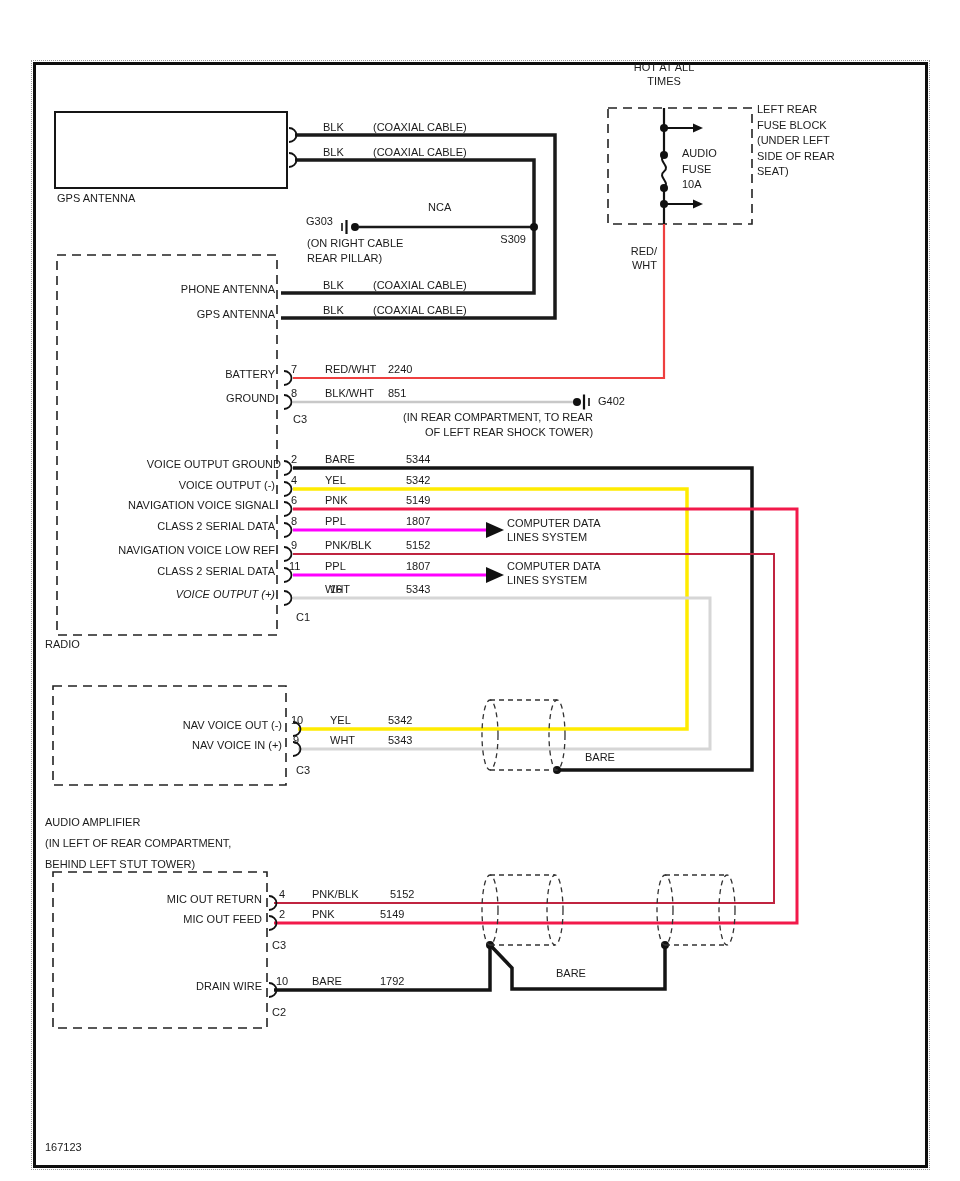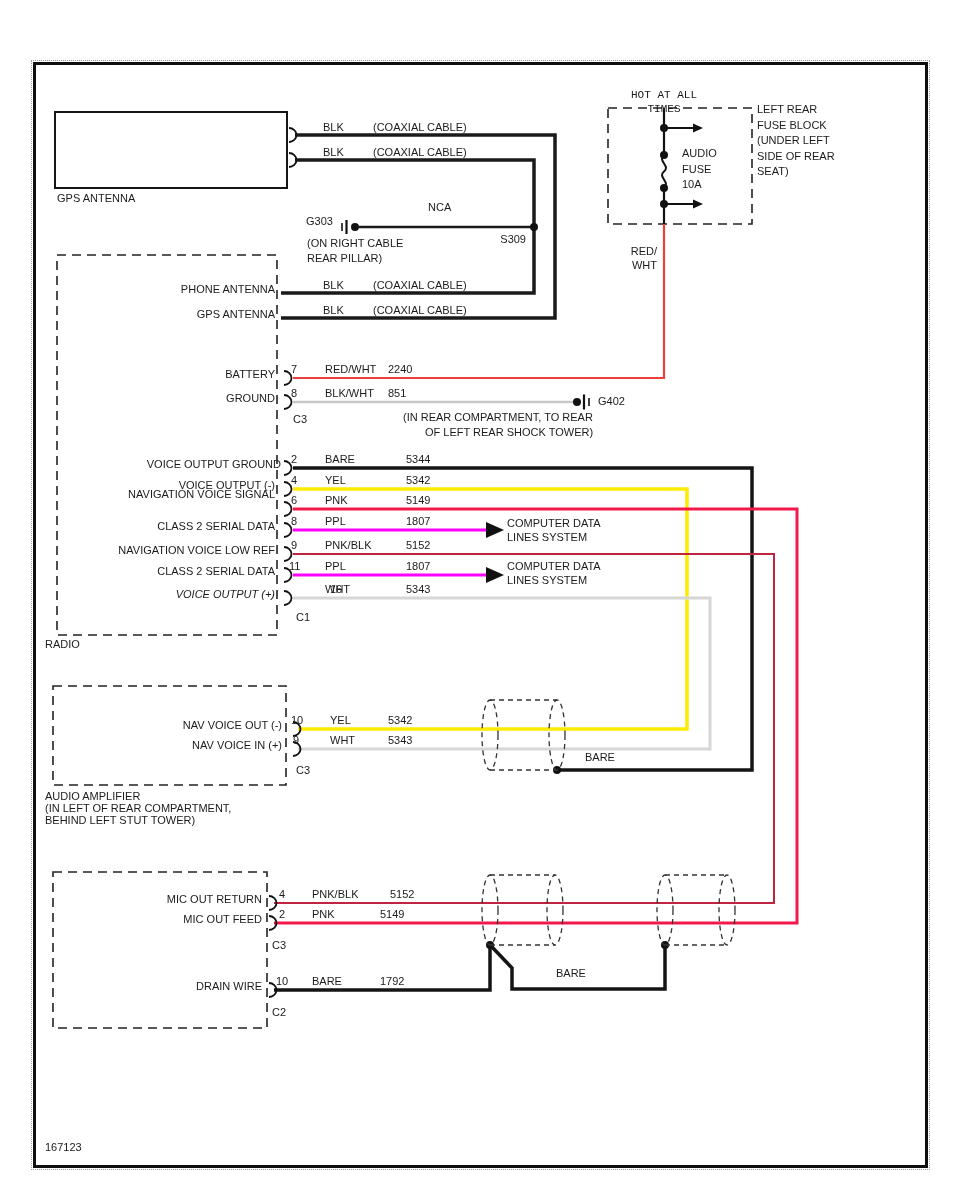--- a/index.html
+++ b/index.html
@@ -4,21 +4,21 @@
 <style>
   html,body{margin:0;padding:0;background:#ffffff;}
   #canvas{position:relative;width:960px;height:1181px;background:#ffffff;overflow:hidden;
           font-family:"Liberation Sans",sans-serif;}
   #frame{position:absolute;left:33px;top:62px;width:889px;height:1100px;
          border:3px solid #0e0e0e;outline:1px dotted #9a9a9a;outline-offset:1px;}
   svg{position:absolute;left:0;top:0;}
   .lbl{position:absolute;font-size:11px;line-height:14px;color:#1b1b1b;white-space:pre-line;}
   .r{text-align:right;}
   .c{text-align:center;}
-  .lh16{line-height:12px;}
+  .lh16{line-height:21px;margin-top:22px;}
 </style>
 </head>
 <body>
 
 <div id="canvas">
   <div id="frame"></div>
 
   <svg width="960" height="1181" viewBox="0 0 960 1181">
 
     <rect x="55" y="112" width="232" height="76" fill="none" stroke="#151515" stroke-width="2"></rect>
@@ -109,21 +109,21 @@
       <path d="M284,568 a7.5,7 0 0 1 0,14"></path>
       <path d="M284,591 a7.5,7 0 0 1 0,14"></path>
       <path d="M293,722 a7.5,7 0 0 1 0,14"></path>
       <path d="M293,742 a7.5,7 0 0 1 0,14"></path>
       <path d="M269,896 a7.5,7 0 0 1 0,14"></path>
       <path d="M269,916 a7.5,7 0 0 1 0,14"></path>
       <path d="M269,983 a7.5,7 0 0 1 0,14"></path>
     </g>
   </svg>
 
-  <div class="lbl c" style="left:614px;top:88px;width:100px;font-family:Liberation Mono, monospace;">HOT AT ALL
+  <div class="lbl c" style="left:614px;top:60px;width:100px;">HOT AT ALL
 TIMES</div>
   <div class="lbl" style="left:682px;top:146px;line-height:15.5px;">AUDIO
 FUSE
 10A</div>
   <div class="lbl" style="left:757px;top:102px;line-height:15.5px;">LEFT REAR
 FUSE BLOCK
 (UNDER LEFT
 SIDE OF REAR
 SEAT)</div>
   <div class="lbl r" style="left:610px;top:244px;width:47px;">RED/
@@ -169,21 +169,21 @@
   <div class="lbl r" style="left:71px;top:457px;width:210px;">VOICE OUTPUT GROUND</div>
 
   <div class="lbl" style="left:291px;top:473px;">4</div>
   <div class="lbl" style="left:325px;top:473px;">YEL</div>
   <div class="lbl" style="left:406px;top:473px;">5342</div>
   <div class="lbl r" style="left:65px;top:478px;width:210px;">VOICE OUTPUT (-)</div>
 
   <div class="lbl" style="left:291px;top:493px;">6</div>
   <div class="lbl" style="left:325px;top:493px;">PNK</div>
   <div class="lbl" style="left:406px;top:493px;">5149</div>
-  <div class="lbl r" style="left:65px;top:487px;width:210px;">NAVIGATION VOICE SIGNAL</div>
+  <div class="lbl r" style="left:65px;top:498px;width:210px;">NAVIGATION VOICE SIGNAL</div>
 
   <div class="lbl" style="left:291px;top:514px;">8</div>
   <div class="lbl" style="left:325px;top:514px;">PPL</div>
   <div class="lbl" style="left:406px;top:514px;">1807</div>
   <div class="lbl r" style="left:65px;top:519px;width:210px;">CLASS 2 SERIAL DATA</div>
 
   <div class="lbl" style="left:291px;top:538px;">9</div>
   <div class="lbl" style="left:325px;top:538px;">PNK/BLK</div>
   <div class="lbl" style="left:406px;top:538px;">5152</div>
   <div class="lbl r" style="left:65px;top:543px;width:210px;">NAVIGATION VOICE LOW REF</div>

